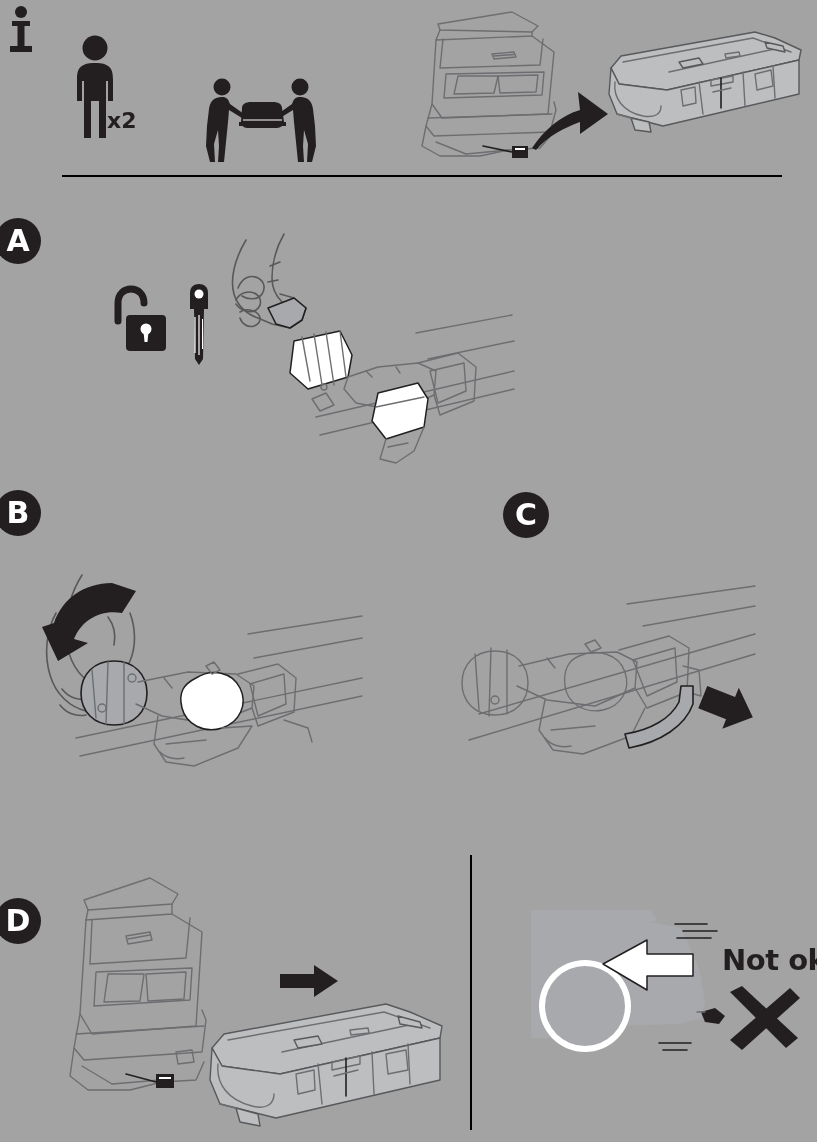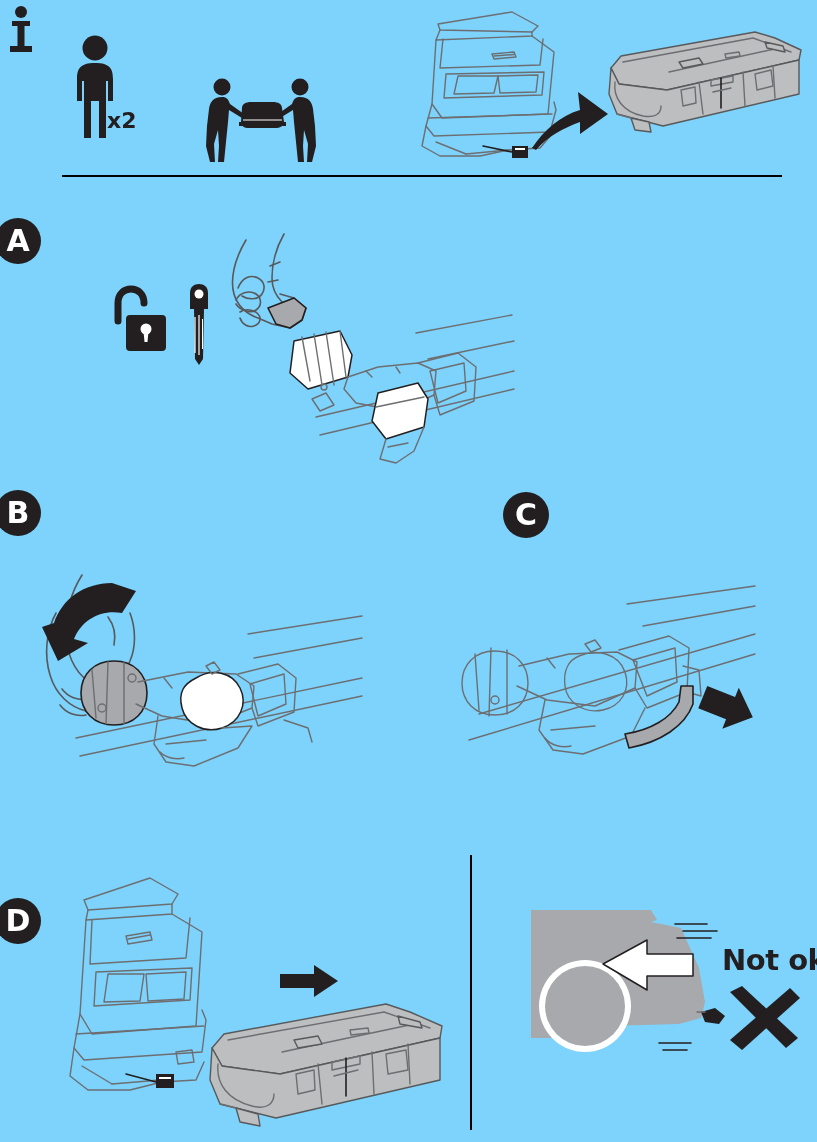--- a/index.html
+++ b/index.html
@@ -6,21 +6,21 @@
   * { box-sizing: border-box; }
   html, body {
     margin: 0; padding: 0;
     background: #ffffff;
     font-family: "Liberation Sans", sans-serif;
   }
   #page {
     position: relative;
     width: 817px;
     height: 1142px;
-    background: #7dd3fc;
+    background: #a3a3a3;
     overflow: hidden;
   }
   .abs { position: absolute; }
 
   
   .badge {
     position: absolute;
     width: 46px; height: 46px;
     border-radius: 50%;
     background: #231f20;

